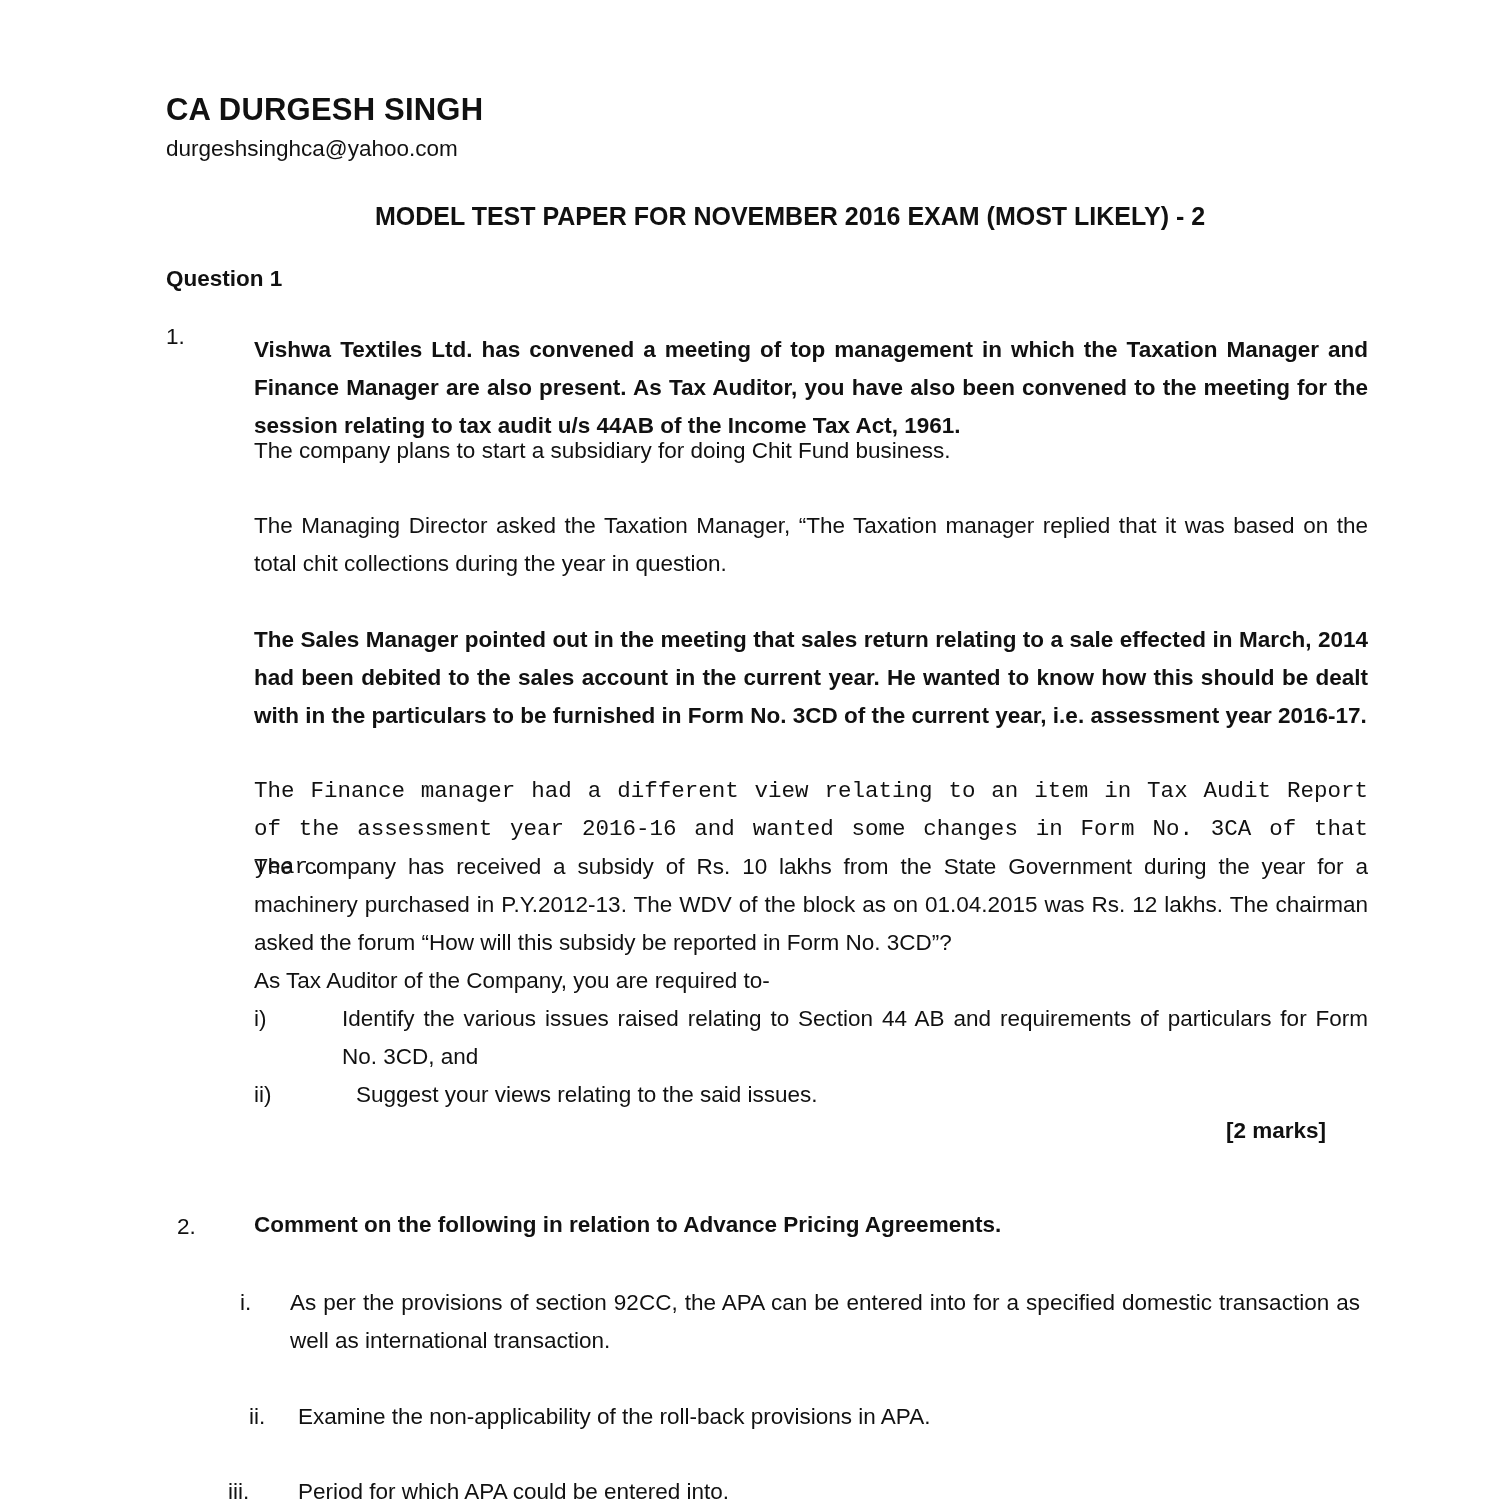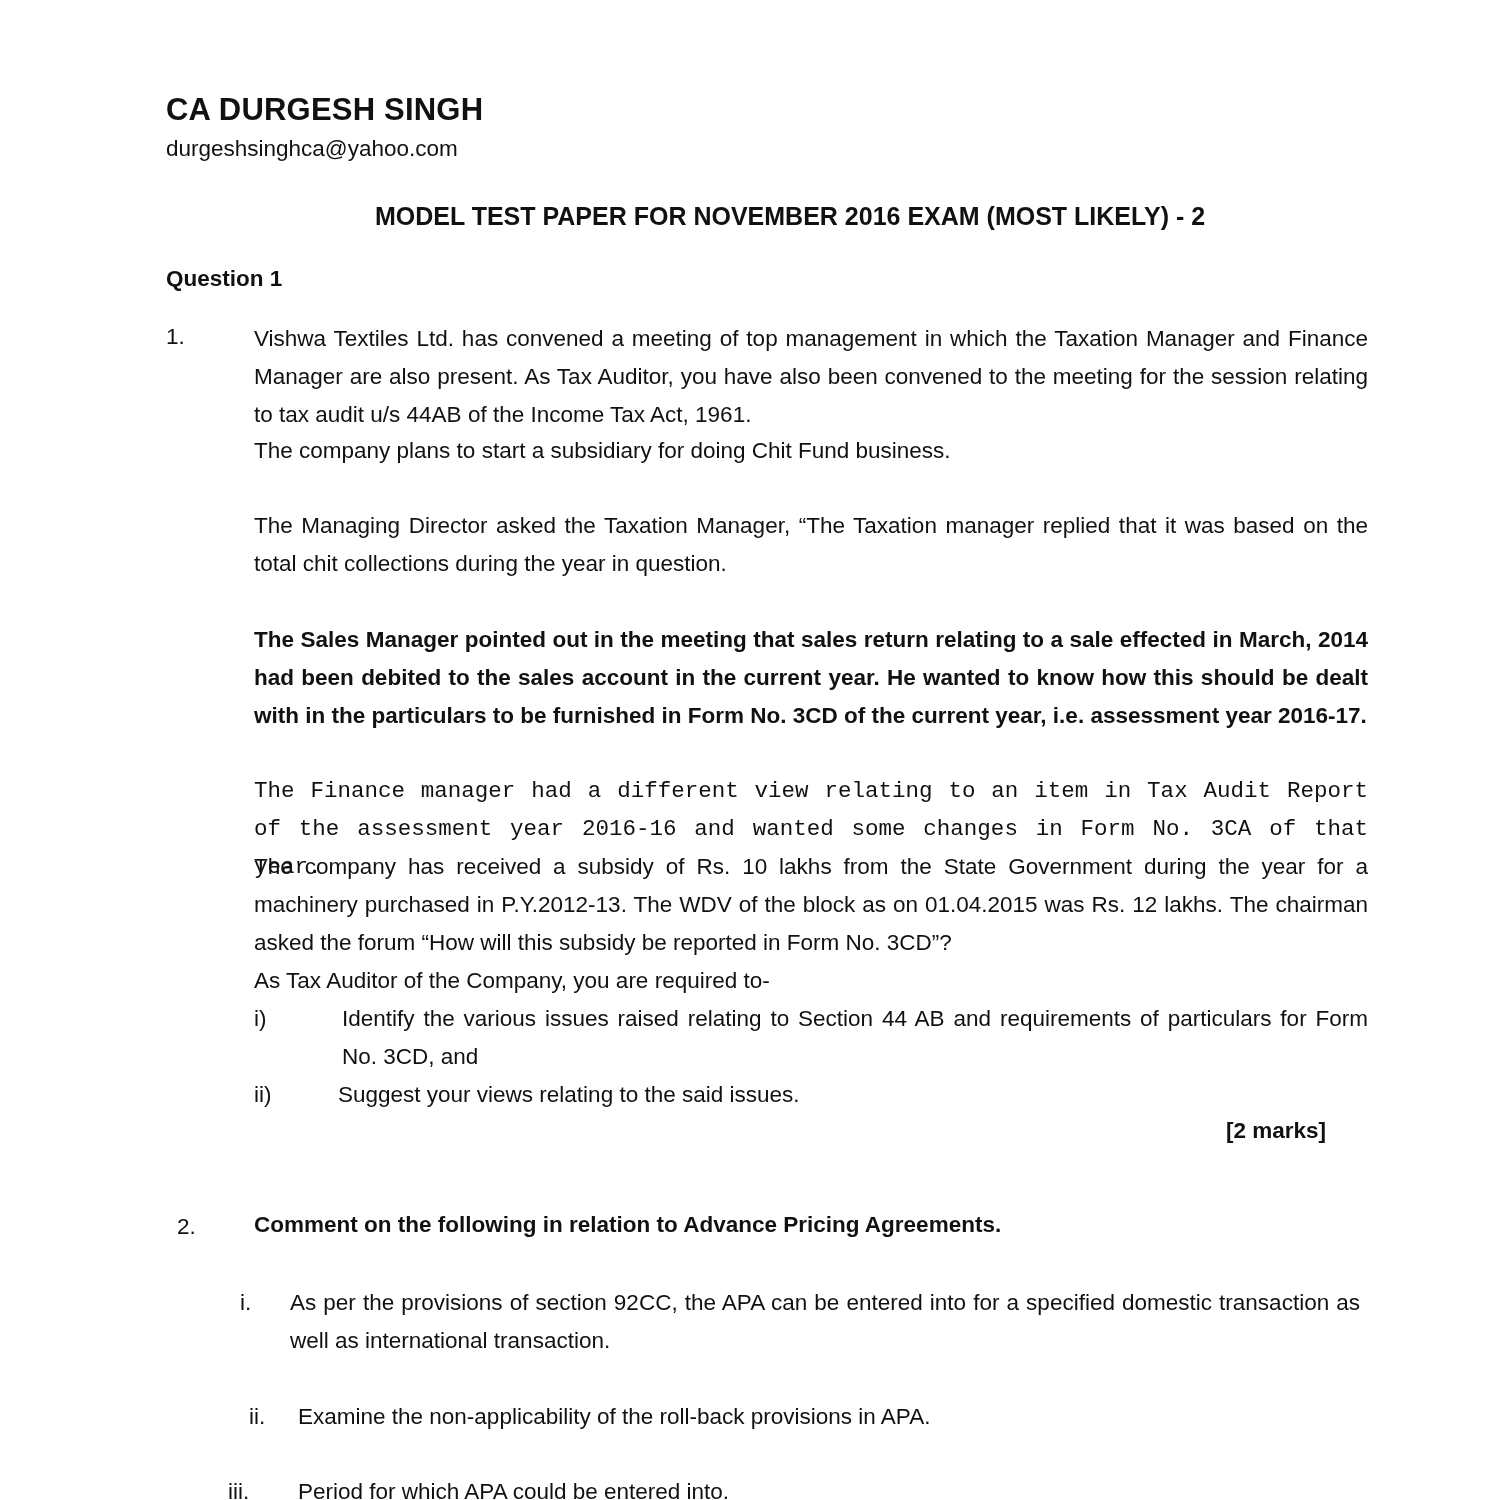--- a/index.html
+++ b/index.html
@@ -97,33 +97,33 @@
 
   <div class="author-name">CA DURGESH SINGH</div>
   <div class="author-email">durgeshsinghca@yahoo.com</div>
 
   <div class="paper-title">MODEL TEST PAPER FOR NOVEMBER 2016 EXAM (MOST LIKELY) - 2</div>
 
   <div class="section-heading">Question 1</div>
 
   <div class="q-num" style="left:166px; top:324px;">1.</div>
 
-  <div class="para" style="top:320px;">Vishwa Textiles Ltd. has convened a meeting of top management in which the Taxation Manager and Finance Manager are also present. As Tax Auditor, you have also been convened to the meeting for the session relating to tax audit u/s 44AB of the Income Tax Act, 1961.</div>
+  <div class="para" style="top:331px;font-weight:bold;">Vishwa Textiles Ltd. has convened a meeting of top management in which the Taxation Manager and Finance Manager are also present. As Tax Auditor, you have also been convened to the meeting for the session relating to tax audit u/s 44AB of the Income Tax Act, 1961.</div>
   <div class="para" style="top:432px;">The company plans to start a subsidiary for doing Chit Fund business.</div>
   <div class="para" style="top:507px;">The Managing Director asked the Taxation Manager, “The Taxation manager replied that it was based on the total chit collections during the year in question.</div>
   <div class="para" style="top:621px;font-weight:bold;">The Sales Manager pointed out in the meeting that sales return relating to a sale effected in March, 2014 had been debited to the sales account in the current year. He wanted to know how this should be dealt with in the particulars to be furnished in Form No. 3CD of the current year, i.e. assessment year 2016-17.</div>
   <div class="para" style="top:773px;font-family:Liberation Mono, monospace;">The Finance manager had a different view relating to an item in Tax Audit Report of the assessment year 2016-16 and wanted some changes in Form No. 3CA of that year.</div>
   <div class="para" style="top:848px;">The company has received a subsidy of Rs. 10 lakhs from the State Government during the year for a machinery purchased in P.Y.2012-13. The WDV of the block as on 01.04.2015 was Rs. 12 lakhs. The chairman asked the forum “How will this subsidy be reported in Form No. 3CD”?</div>
   <div class="para" style="top:962px;">As Tax Auditor of the Company, you are required to-</div>
 
   <div class="sub-label" style="left:254px; top:1006px;">i)</div>
   <div class="sub-text" style="left:342px; top:1000px; width:1026px;">Identify the various issues raised relating to Section 44 AB and requirements of particulars for Form No. 3CD, and</div>
 
   <div class="sub-label" style="left:254px; top:1082px;">ii)</div>
-  <div class="sub-text" style="left:338px; top:1076px; width:1026px;">Suggest your views relating to the said issues.</div>
+  <div class="sub-text" style="left:356px; top:1076px; width:1026px;">Suggest your views relating to the said issues.</div>
 
   <div class="marks">[2 marks]</div>
 
   <div class="q-num" style="left:177px; top:1214px;">2.</div>
   <div class="q2-heading">Comment on the following in relation to Advance Pricing Agreements.</div>
 
   <div class="sub-label" style="left:240px; top:1290px;">i.</div>
   <div class="sub-text" style="left:290px; top:1284px; width:1070px;">As per the provisions of section 92CC, the APA can be entered into for a specified domestic transaction as well as international transaction.</div>
 
   <div class="sub-label" style="left:249px; top:1404px;">ii.</div>

